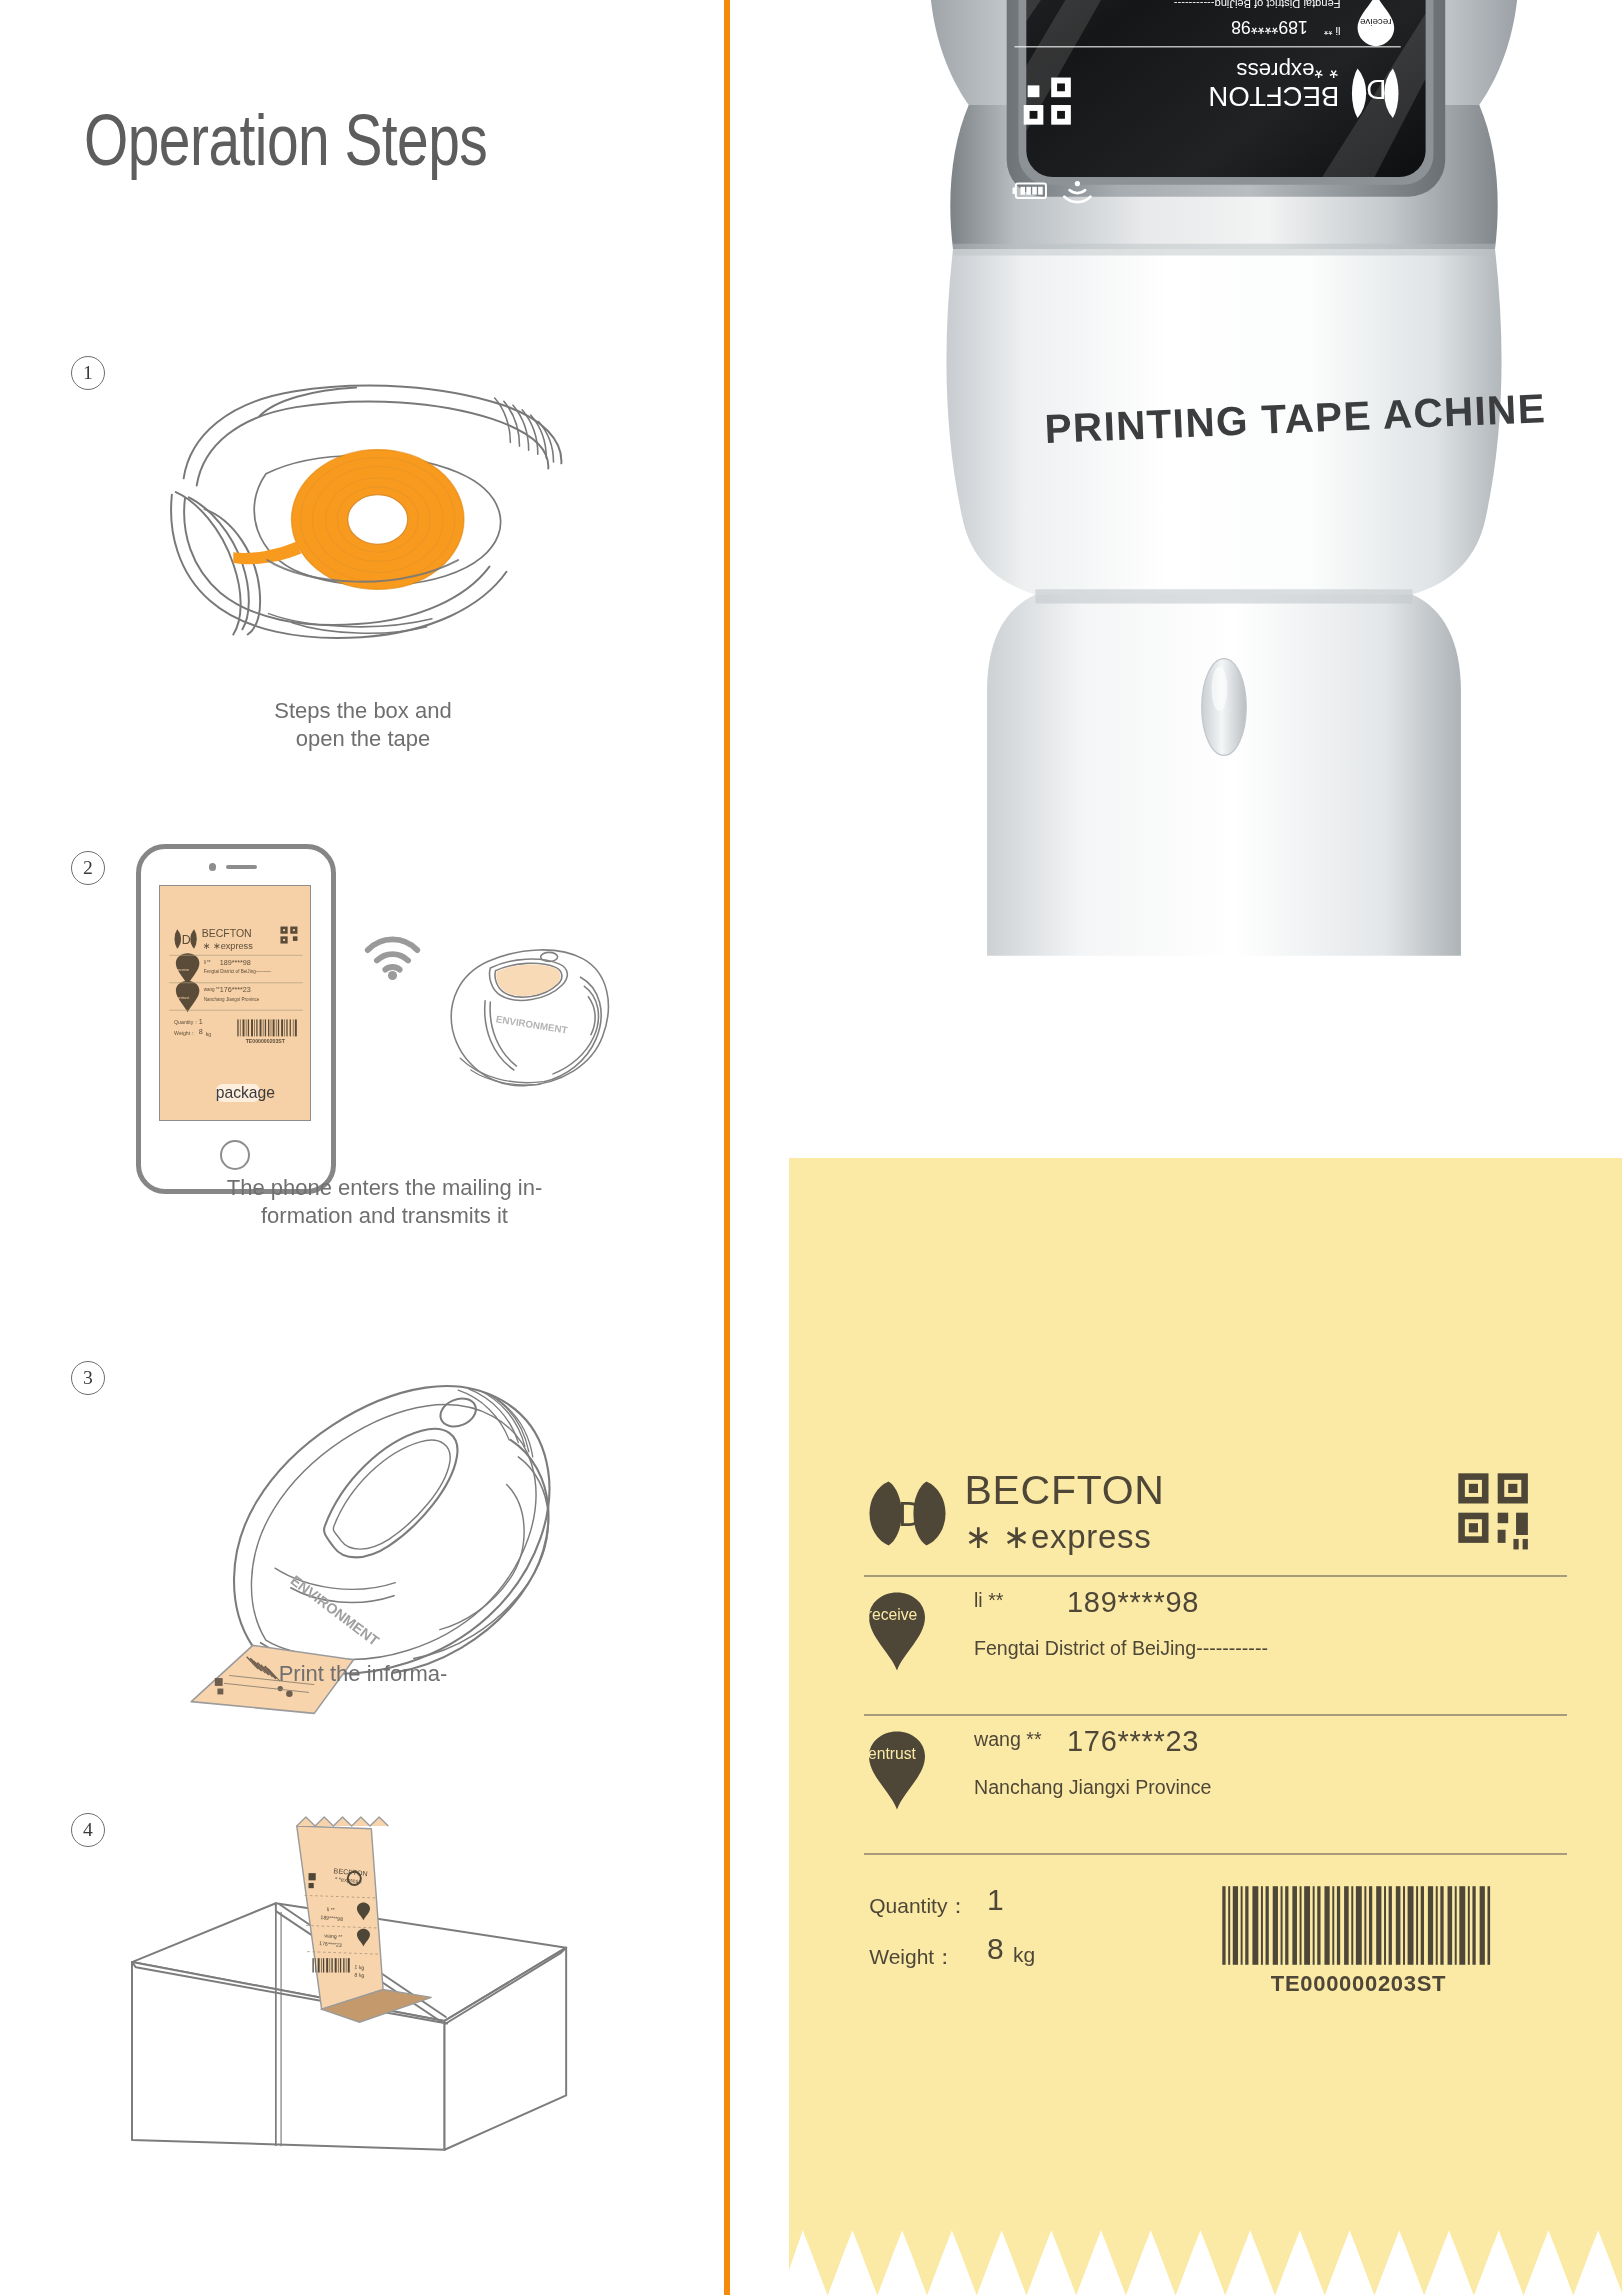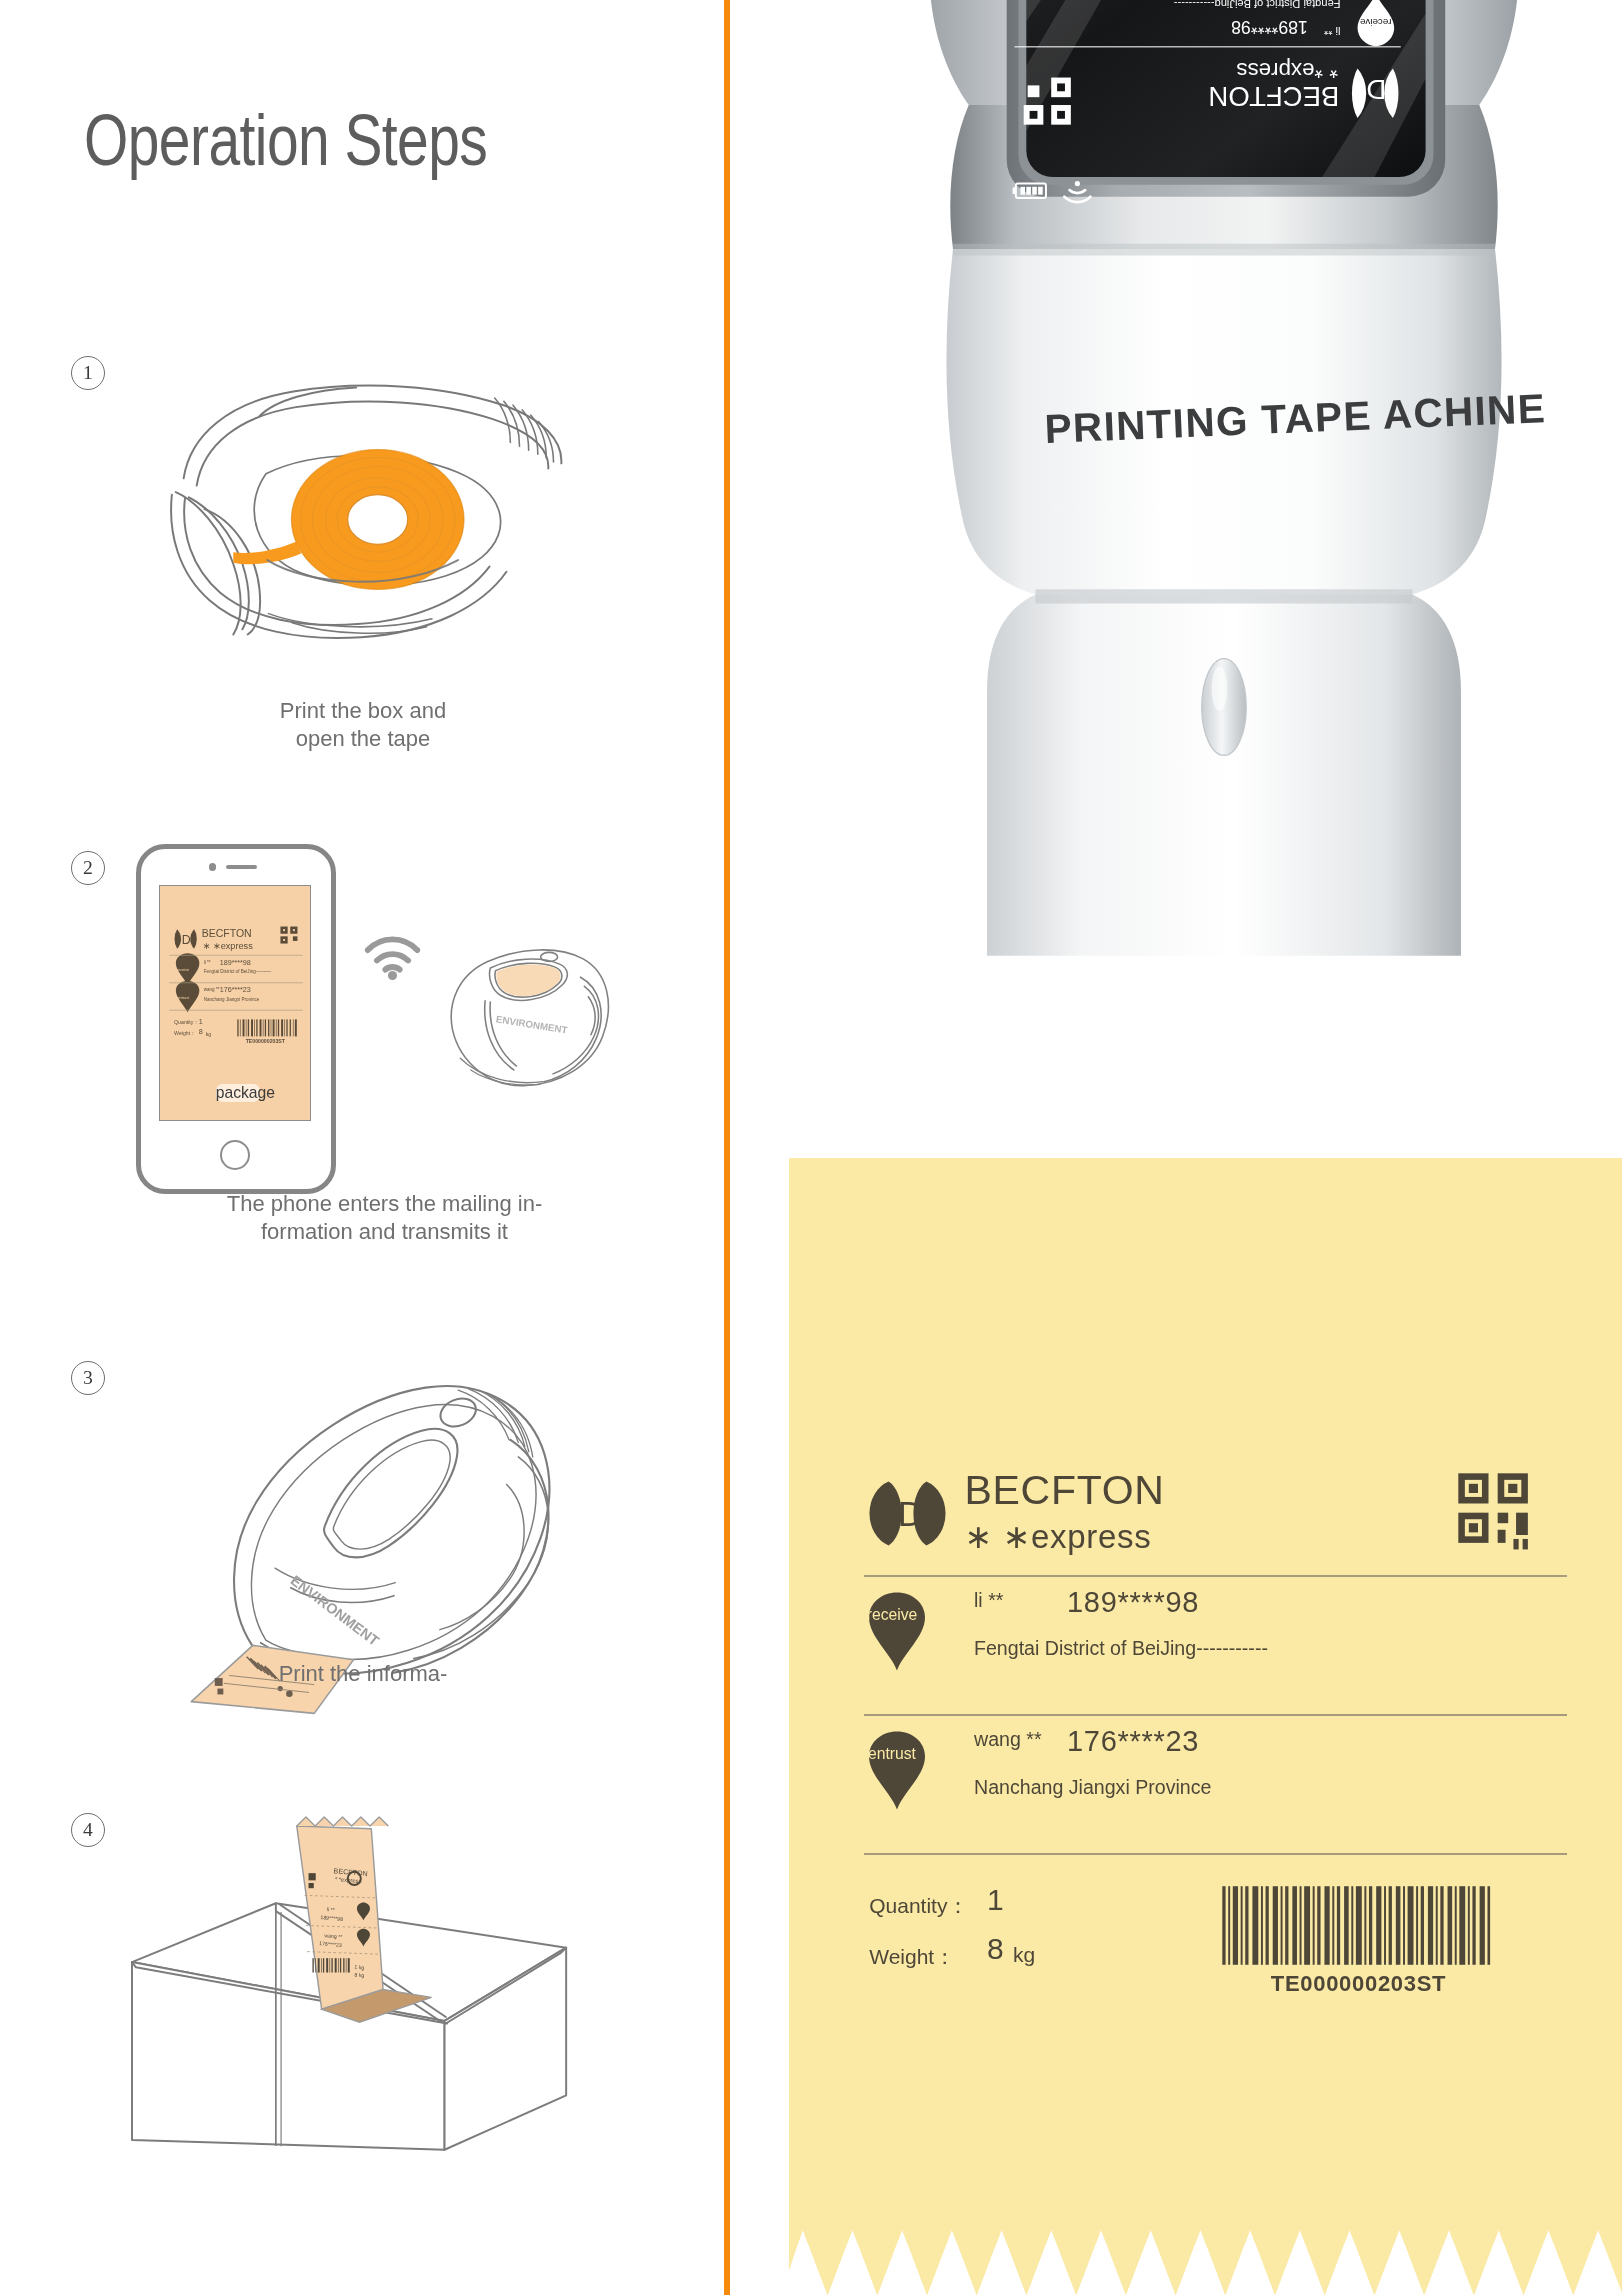--- a/index.html
+++ b/index.html
@@ -193,21 +193,21 @@
           <ellipse cx="417" cy="238" rx="62" ry="50"></ellipse>
         </g>
       </g>
 
       <g fill="none" stroke="#787878" stroke-width="3" stroke-linecap="round">
         <path d="M248 300 C312 340 448 348 540 300" opacity="0.9"></path>
       </g>
     </svg>
 
     <div class="step-caption" style="top:353px;">
-      <span>Print the box and</span>
+      <span>Steps the box and</span>
       <span>open the tape</span>
     </div>
   </div>
 
   <div class="step-block" style="top:844px; height:438px;">
     <div class="step-num" style="left:71px; top:6.5px;">2</div>
 
     <div class="phone-shell" style="left:136px; top:0px; width:200px; height:350px;">
       <div class="phone-cam" style="left:68px; top:14.4px; width:7.2px; height:7.2px;"></div>
       <div class="phone-speaker" style="left:85px; top:16.4px; width:31px; height:3.9px;"></div>
@@ -320,21 +320,21 @@
         <path d="M100 124 C97 164 112 200 140 222"></path>
         <path d="M54 210 C84 240 136 252 180 246" stroke-width="2"></path>
         <path d="M70 228 C100 248 142 254 176 250" stroke-width="1.8"></path>
       </g>
 
       <path d="M110 77 C138 65 176 63 199 72 C209 77 211 88 201 97 C181 116 143 120 124 109 C112 102 107 88 110 77 Z" fill="#f8d8b2" opacity="0.95"></path>
 
       <text x="108" y="155" font-family="Liberation Sans, sans-serif" font-size="15" font-weight="bold" fill="#b4b4b4" transform="rotate(9 108 155)">ENVIRONMENT</text>
     </svg>
 
-    <div class="step-caption" style="top:346px;padding-left:43px;">
+    <div class="step-caption" style="top:330px;padding-left:43px;">
       <span>The phone enters the mailing in-</span>
       <span>formation and transmits it</span>
     </div>
   </div>
 
   <div class="step-block" style="top:1348px; height:406px;">
     <div class="step-num" style="left:71px; top:13px;">3</div>
 
     <svg class="art" style="left:118px; top:-13px;" width="471" height="380" viewBox="0 0 720 580">
       <g fill="none" stroke="#7c7c7c" stroke-width="3.2" stroke-linejoin="round" stroke-linecap="round">

